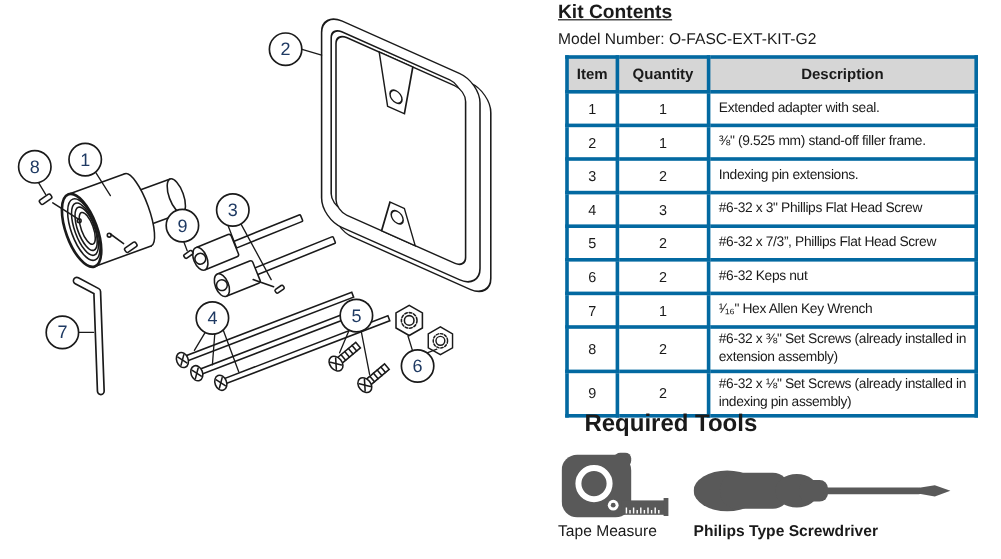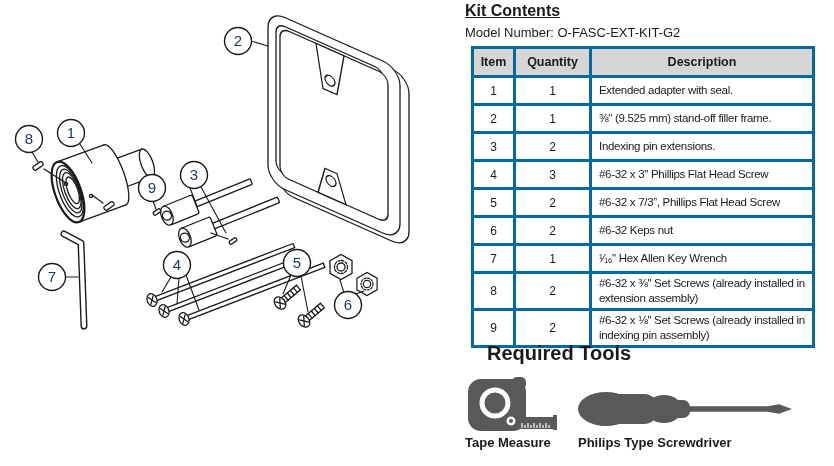--- a/index.html
+++ b/index.html
@@ -10,21 +10,21 @@
   .model-number{position:absolute;left:465px;top:25px;font-size:13px;margin:0;}
   table.kit-table{position:absolute;left:471px;top:46px;width:341px;border-collapse:collapse;table-layout:fixed;}
   .kit-table th,.kit-table td{border:3px solid #0369a1;}
   .kit-table th{background:#d6d6d6;font-size:12.5px;font-weight:bold;height:24px;padding:1px 2px;}
   .kit-table td{font-size:12px;}
   .kit-table td.c{text-align:center;height:23px;padding:1px 2px;}
   .kit-table td.desc{padding:2px 3px 2px 7px;line-height:1.3;font-size:11.5px;letter-spacing:-0.3px;}
   .req-title{position:absolute;left:487px;top:342px;font-size:20px;font-weight:bold;margin:0;}
   .tool-icon-tape{position:absolute;left:468px;top:377px;}
   .tool-icon-sd{position:absolute;left:578px;top:388px;}
-  .tool-label-tape{position:absolute;left:465px;top:435px;font-size:13px;font-weight:bold;}
+  .tool-label-tape{position:absolute;left:465px;top:435px;font-size:13px;font-weight:normal;}
   .tool-label-sd{position:absolute;left:578px;top:435px;font-size:13px;font-weight:bold;}
   .co-num{font-family:"Liberation Sans",sans-serif;font-size:15px;fill:#1f3a63;stroke:none;text-anchor:middle;}
 </style>
 </head>
 <body>
 
 <div class="canvas">
 
   <svg class="diagram-svg" width="460" height="466" viewBox="0 0 460 466">
     <g stroke="#1a1a1a" fill="none" stroke-width="1.3" stroke-linecap="round">

